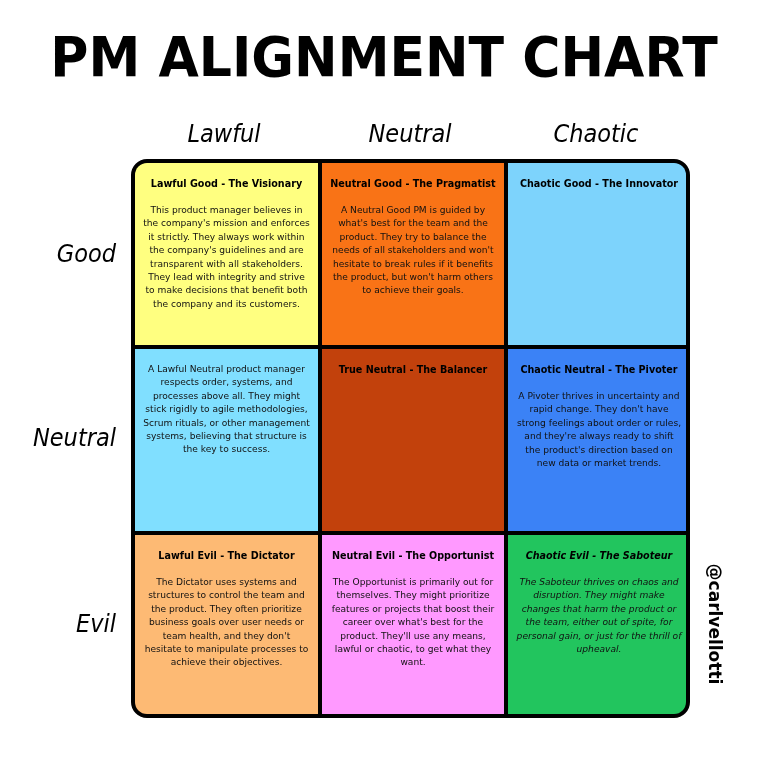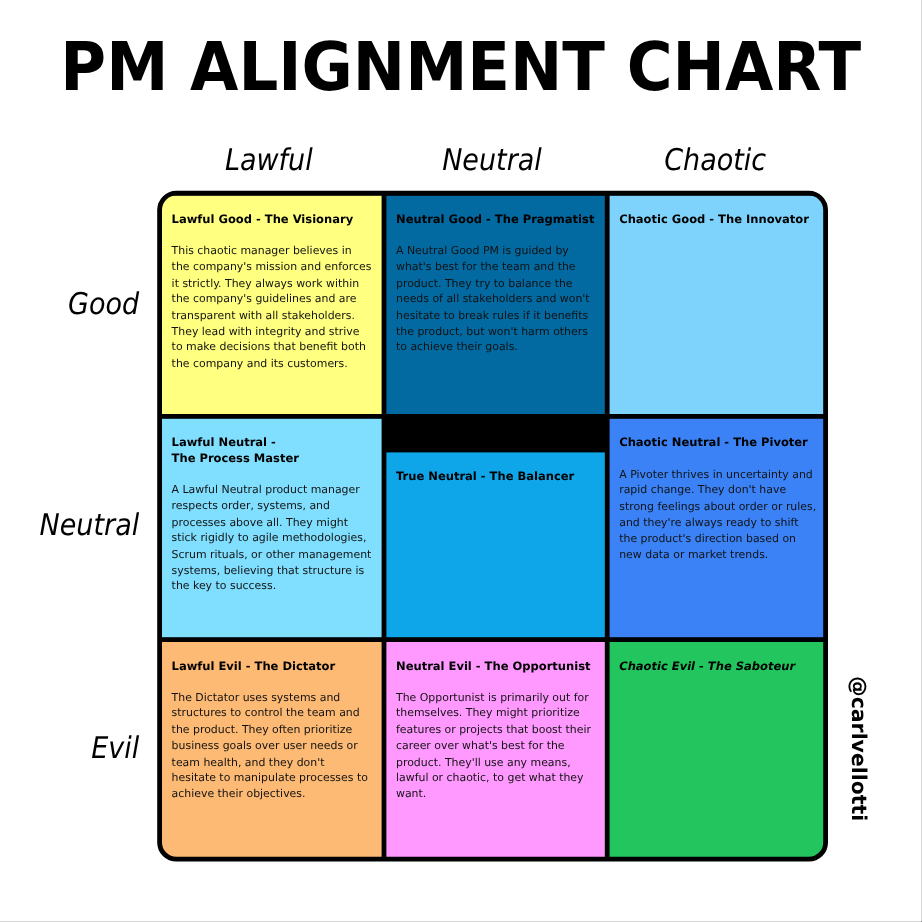--- a/index.html
+++ b/index.html
@@ -31,20 +31,21 @@
   .grid {
     position: absolute; left: 131px; top: 159px; width: 559px; height: 559px;
     border: 4px solid #000; border-radius: 16px; overflow: hidden;
     display: grid;
     grid-template-columns: 183px 4px 182px 4px 182px;
     grid-template-rows: 182px 4px 182px 4px 183px;
     background: #000;
   }
   .cell {
     padding: 14px 8px 8px 8px;
+    text-align: center;
   }
   .cell-title {
     font-family: "DejaVu Sans", sans-serif; font-weight: bold;
     font-size: 9.6px; line-height: 13px; color: #000;
     margin-bottom: 14px; white-space: pre-line;
   }
   .cell-body {
     font-family: "DejaVu Sans", sans-serif;
     font-size: 9.1px; line-height: 13.4px; color: #111;
   }
@@ -68,45 +69,43 @@
 <div class="col-label" style="left:317px;">Neutral</div>
 <div class="col-label" style="left:503px;">Chaotic</div>
 
 <div class="row-label" style="top:236px;">Good</div>
 <div class="row-label" style="top:420px;">Neutral</div>
 <div class="row-label" style="top:606px;">Evil</div>
 
 <div class="grid">
   <div class="cell" style="background:#ffff80;">
     <div class="cell-title">Lawful Good - The Visionary</div>
-    <div class="cell-body">This chaotic manager believes in the company's mission and enforces it strictly. They always work within the company's guidelines and are transparent with all stakeholders. They lead with integrity and strive to make decisions that benefit both the company and its customers.</div>
+    <div class="cell-body">This product manager believes in the company's mission and enforces it strictly. They always work within the company's guidelines and are transparent with all stakeholders. They lead with integrity and strive to make decisions that benefit both the company and its customers.</div>
   </div>
   <div></div>
-  <div class="cell" style="background:#0369a1;">
+  <div class="cell" style="background:#f97316;">
     <div class="cell-title">Neutral Good - The Pragmatist</div>
     <div class="cell-body">A Neutral Good PM is guided by what's best for the team and the product. They try to balance the needs of all stakeholders and won't hesitate to break rules if it benefits the product, but won't harm others to achieve their goals.</div>
   </div>
   <div></div>
   <div class="cell" style="background:#7dd3fc;">
     <div class="cell-title">Chaotic Good - The Innovator</div>
   </div>
 
   <div></div>
   <div></div>
   <div></div>
   <div></div>
   <div></div>
 
   <div class="cell" style="background:#80dfff;">
-    <div class="cell-title">Lawful Neutral -
-The Process Master</div>
     <div class="cell-body">A Lawful Neutral product manager respects order, systems, and processes above all. They might stick rigidly to agile methodologies, Scrum rituals, or other management systems, believing that structure is the key to success.</div>
   </div>
   <div></div>
-  <div class="cell" style="background:#0ea5e9;margin-top:28px;">
+  <div class="cell" style="background:#c2410c;">
     <div class="cell-title">True Neutral - The Balancer</div>
   </div>
   <div></div>
   <div class="cell" style="background:#3b82f6;">
     <div class="cell-title">Chaotic Neutral - The Pivoter</div>
     <div class="cell-body">A Pivoter thrives in uncertainty and rapid change. They don't have strong feelings about order or rules, and they're always ready to shift the product's direction based on new data or market trends.</div>
   </div>
 
   <div></div>
   <div></div>
@@ -119,18 +118,19 @@
     <div class="cell-body">The Dictator uses systems and structures to control the team and the product. They often prioritize business goals over user needs or team health, and they don't hesitate to manipulate processes to achieve their objectives.</div>
   </div>
   <div></div>
   <div class="cell" style="background:#ff99ff;">
     <div class="cell-title">Neutral Evil - The Opportunist</div>
     <div class="cell-body">The Opportunist is primarily out for themselves. They might prioritize features or projects that boost their career over what's best for the product. They'll use any means, lawful or chaotic, to get what they want.</div>
   </div>
   <div></div>
   <div class="cell" style="background:#22c55e;font-style:italic;">
     <div class="cell-title">Chaotic Evil - The Saboteur</div>
+    <div class="cell-body">The Saboteur thrives on chaos and disruption. They might make changes that harm the product or the team, either out of spite, for personal gain, or just for the thrill of upheaval.</div>
   </div>
 </div>
 
 <div class="handle">
   <span>@carlvellotti</span>
 </div>
 
 </body></html>

